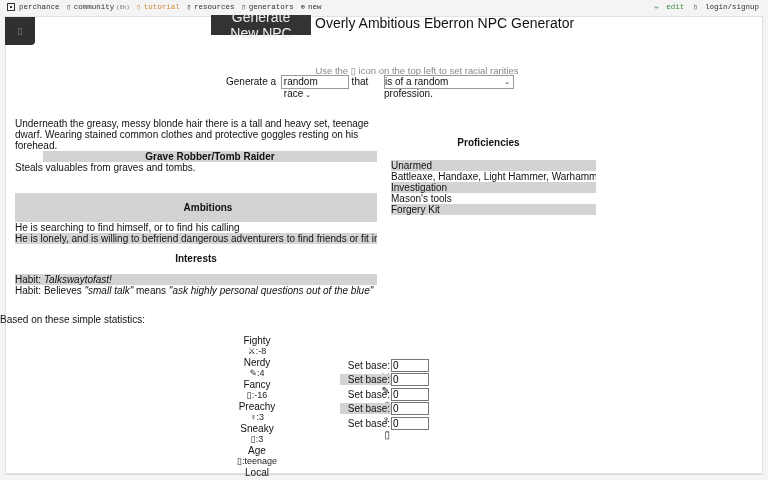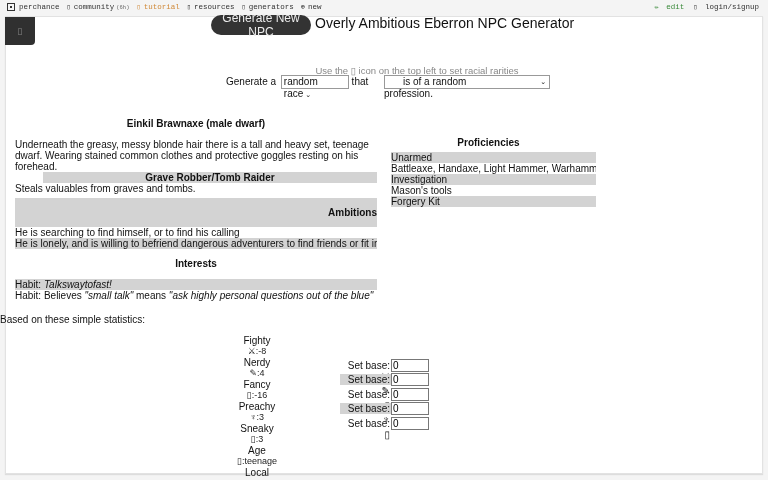--- a/index.html
+++ b/index.html
@@ -38,58 +38,58 @@
     background:#fff; border:1px solid #e2e2e2; box-sizing:border-box;
     box-shadow:0 1px 1px #ddd;
   }
   .menu-btn {
     position:absolute; left:5px; top:17px; width:30px; height:28px;
     background:#303030; border-radius:0 0 4px 0; color:#888;
     display:flex; align-items:center; justify-content:center; font-size:9px;
   }
   .gen-btn {
     position:absolute; left:211px; top:15px; width:100px; height:20px;
-    background:#333; color:#eee; border-radius:10px; border:none;
-    font-family:"Liberation Sans", sans-serif; font-size:12px;
+    background:#333; color:#eee; border-radius:0; border:none;
+    font-family:"Liberation Sans", sans-serif; font-size:14px;
     display:flex; align-items:center; justify-content:center;
   }
   .title {
     position:absolute; left:315px; top:15px; font-size:14px; color:#111;
   }
   .hint { position:absolute; left:0; width:768px; top:65px; text-align:center; color:#888; font-size:9.5px;padding-left:33px; }
   .gen-line { position:absolute; left:226px; top:75px; font-size:10px; }
   .gen-line .sel {
     display:inline-block; border:1px solid #999; height:12px; line-height:12px;
     padding:0 2px; font-size:10px; vertical-align:middle; box-sizing:content-box; position:relative;
   }
   .sel .chev { font-size:7px; margin-left:2px; }
   .gen-line .race-sel { width:62px; margin-left:2px; }
   .prof-sel {
     position:absolute; left:384px; top:75px; width:128px; border:1px solid #999; height:12px;
-    line-height:12px; padding:0 18px; font-size:10px;
+    line-height:12px; padding:0 0; font-size:10px;
   }
   .prof-sel .chev { position:absolute; right:3px; top:0; font-size:7px; }
   .prof-tail { position:absolute; left:384px; top:88px; font-size:10px; }
 
   
   .left { position:absolute; left:15px; top:118px; width:362px; }
   .npc-name { text-align:center; font-weight:bold; font-size:10px; margin-bottom:10px; }
   .desc { line-height:11px; margin:0; }
   .prof-head { background:#d3d3d3; text-align:center; font-weight:bold; height:11px; line-height:11px; margin-top:0;margin-left:28px; }
   .prof-desc { height:11px; line-height:11px; }
-  .amb-head { background:#d3d3d3; text-align:right; font-weight:bold; height:29px; line-height:29px; margin-top:4px;padding-left:24px; }
+  .amb-head { background:#d3d3d3; text-align:center; font-weight:bold; height:29px; line-height:29px; margin-top:20px;padding-left:24px; }
   .row { height:11px; line-height:11px; white-space:nowrap; overflow:hidden; }
   .row.shade { background:#d3d3d3; }
   .int-head { text-align:center; font-weight:bold; margin-top:9px; height:11px; line-height:11px; margin-bottom:10px; }
   .quote { font-style:italic; }
 
   
   .right { position:absolute; left:391px; top:118px; width:205px; }
   .traits-head { text-align:center; font-weight:bold; height:11px; line-height:11px; margin-left:-10px; }
-  .prof-title { text-align:center; font-weight:bold; margin-top:19px; height:11px; line-height:11px; margin-bottom:4px; margin-left:-10px; }
+  .prof-title { text-align:center; font-weight:bold; margin-top:19px; height:11px; line-height:11px; margin-bottom:12px; margin-left:-10px; }
   .right .row { white-space:nowrap; overflow:hidden; }
 
   
   .stats-intro { position:absolute; left:0; width:768px; top:314px; text-align:left; font-size:10px; }
   .stats { position:absolute; left:236px; top:335px; display:flex;flex-direction:column; }
   .stat { width:42px; text-align:center; font-size:10px; line-height:11px; }
   .stat .val { font-size:9px; color:#222; }
   .base-rows { position:absolute; left:340px; top:358px; }
   .base-row { display:flex; align-items:center; height:14.5px; }
   .base-label { width:50px; text-align:right; font-size:10px; padding-right:1px; height:11px; line-height:11px; }
@@ -158,21 +158,20 @@
   <span class="sel race-sel"><span>random race</span><span class="chev">⌄</span></span>
   <span>that</span>
 </div>
 <div class="prof-sel">
   <span>is of a random</span>
   <span class="chev">⌄</span>
 </div>
 <div class="prof-tail">profession.</div>
 
 <div class="left">
-  <div class="npc-name">Einkil Brawnaxe (male dwarf)</div>
   <p class="desc">Underneath the greasy, messy blonde hair there is a tall and heavy set, teenage dwarf. Wearing stained common clothes and protective goggles resting on his forehead.</p>
   <div class="prof-head">Grave Robber/Tomb Raider</div>
   <div class="prof-desc">Steals valuables from graves and tombs.</div>
   <div class="amb-head">Ambitions</div>
   <div class="row">He is searching to find himself, or to find his calling</div>
   <div class="row shade">He is lonely, and is willing to befriend dangerous adventurers to find friends or fit in</div>
   <div class="int-head">Interests</div>
   <div class="row shade">
     <span>Habit: </span><span class="quote">Talkswaytofast!</span>
   </div>

